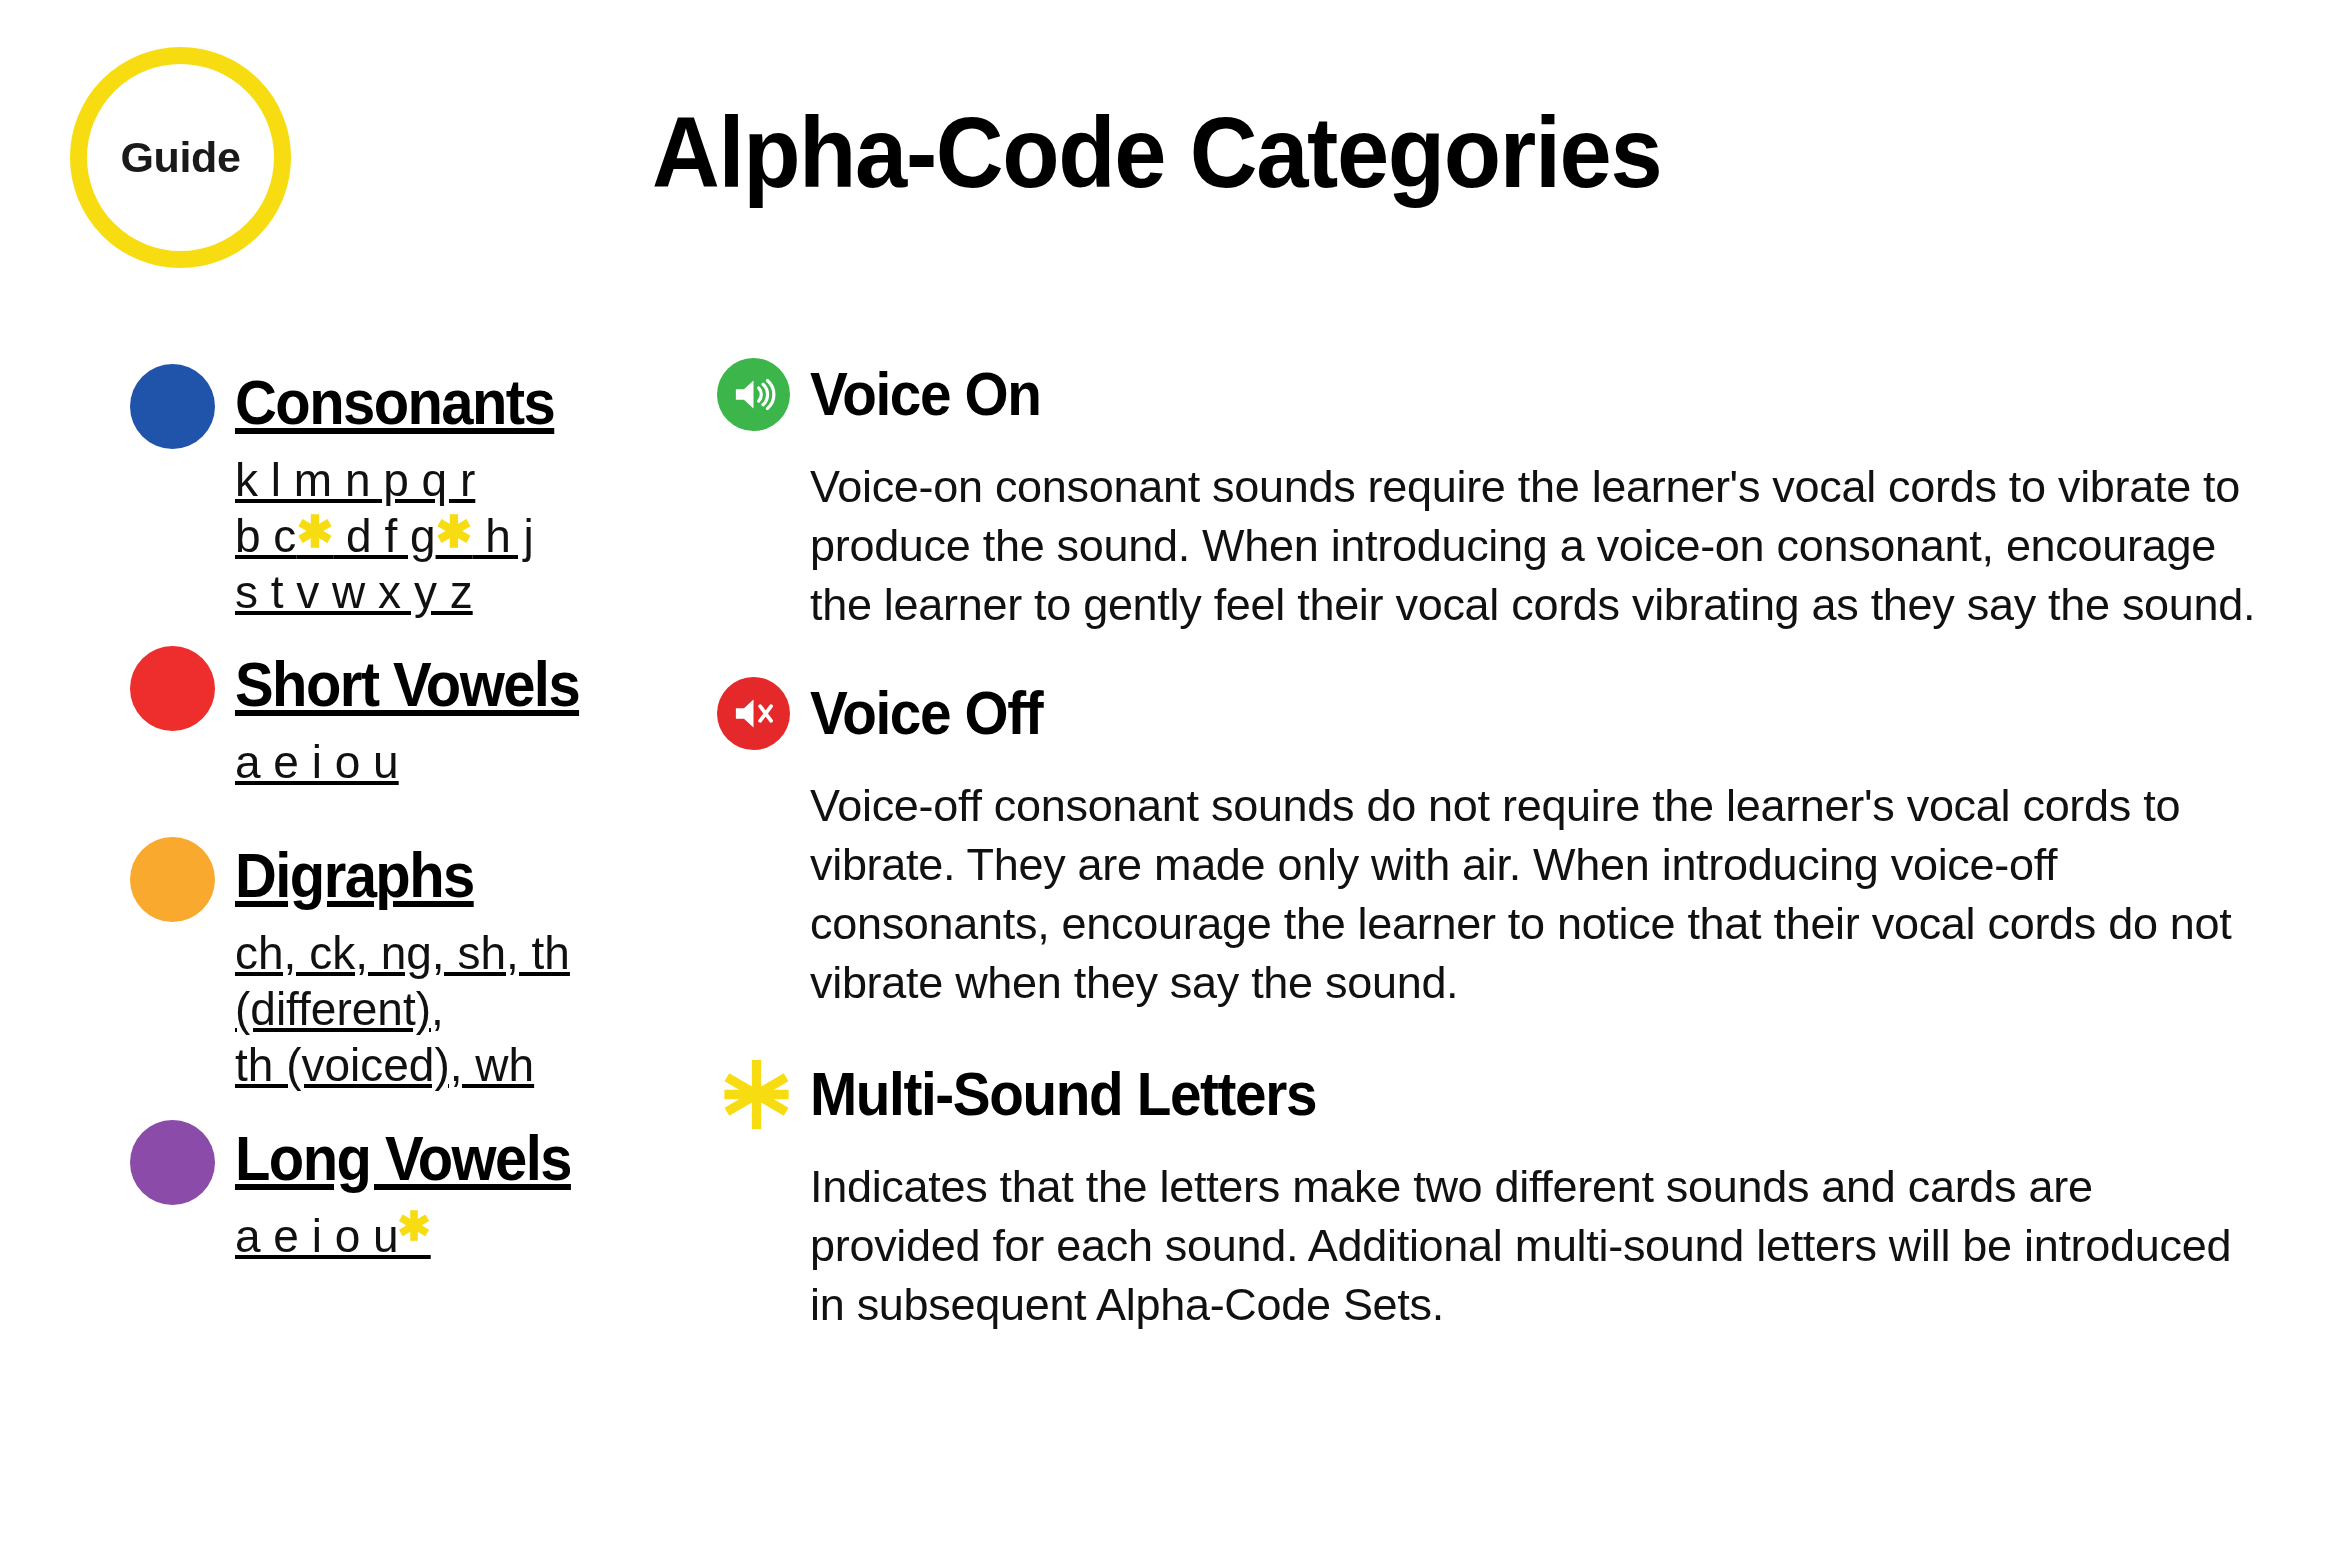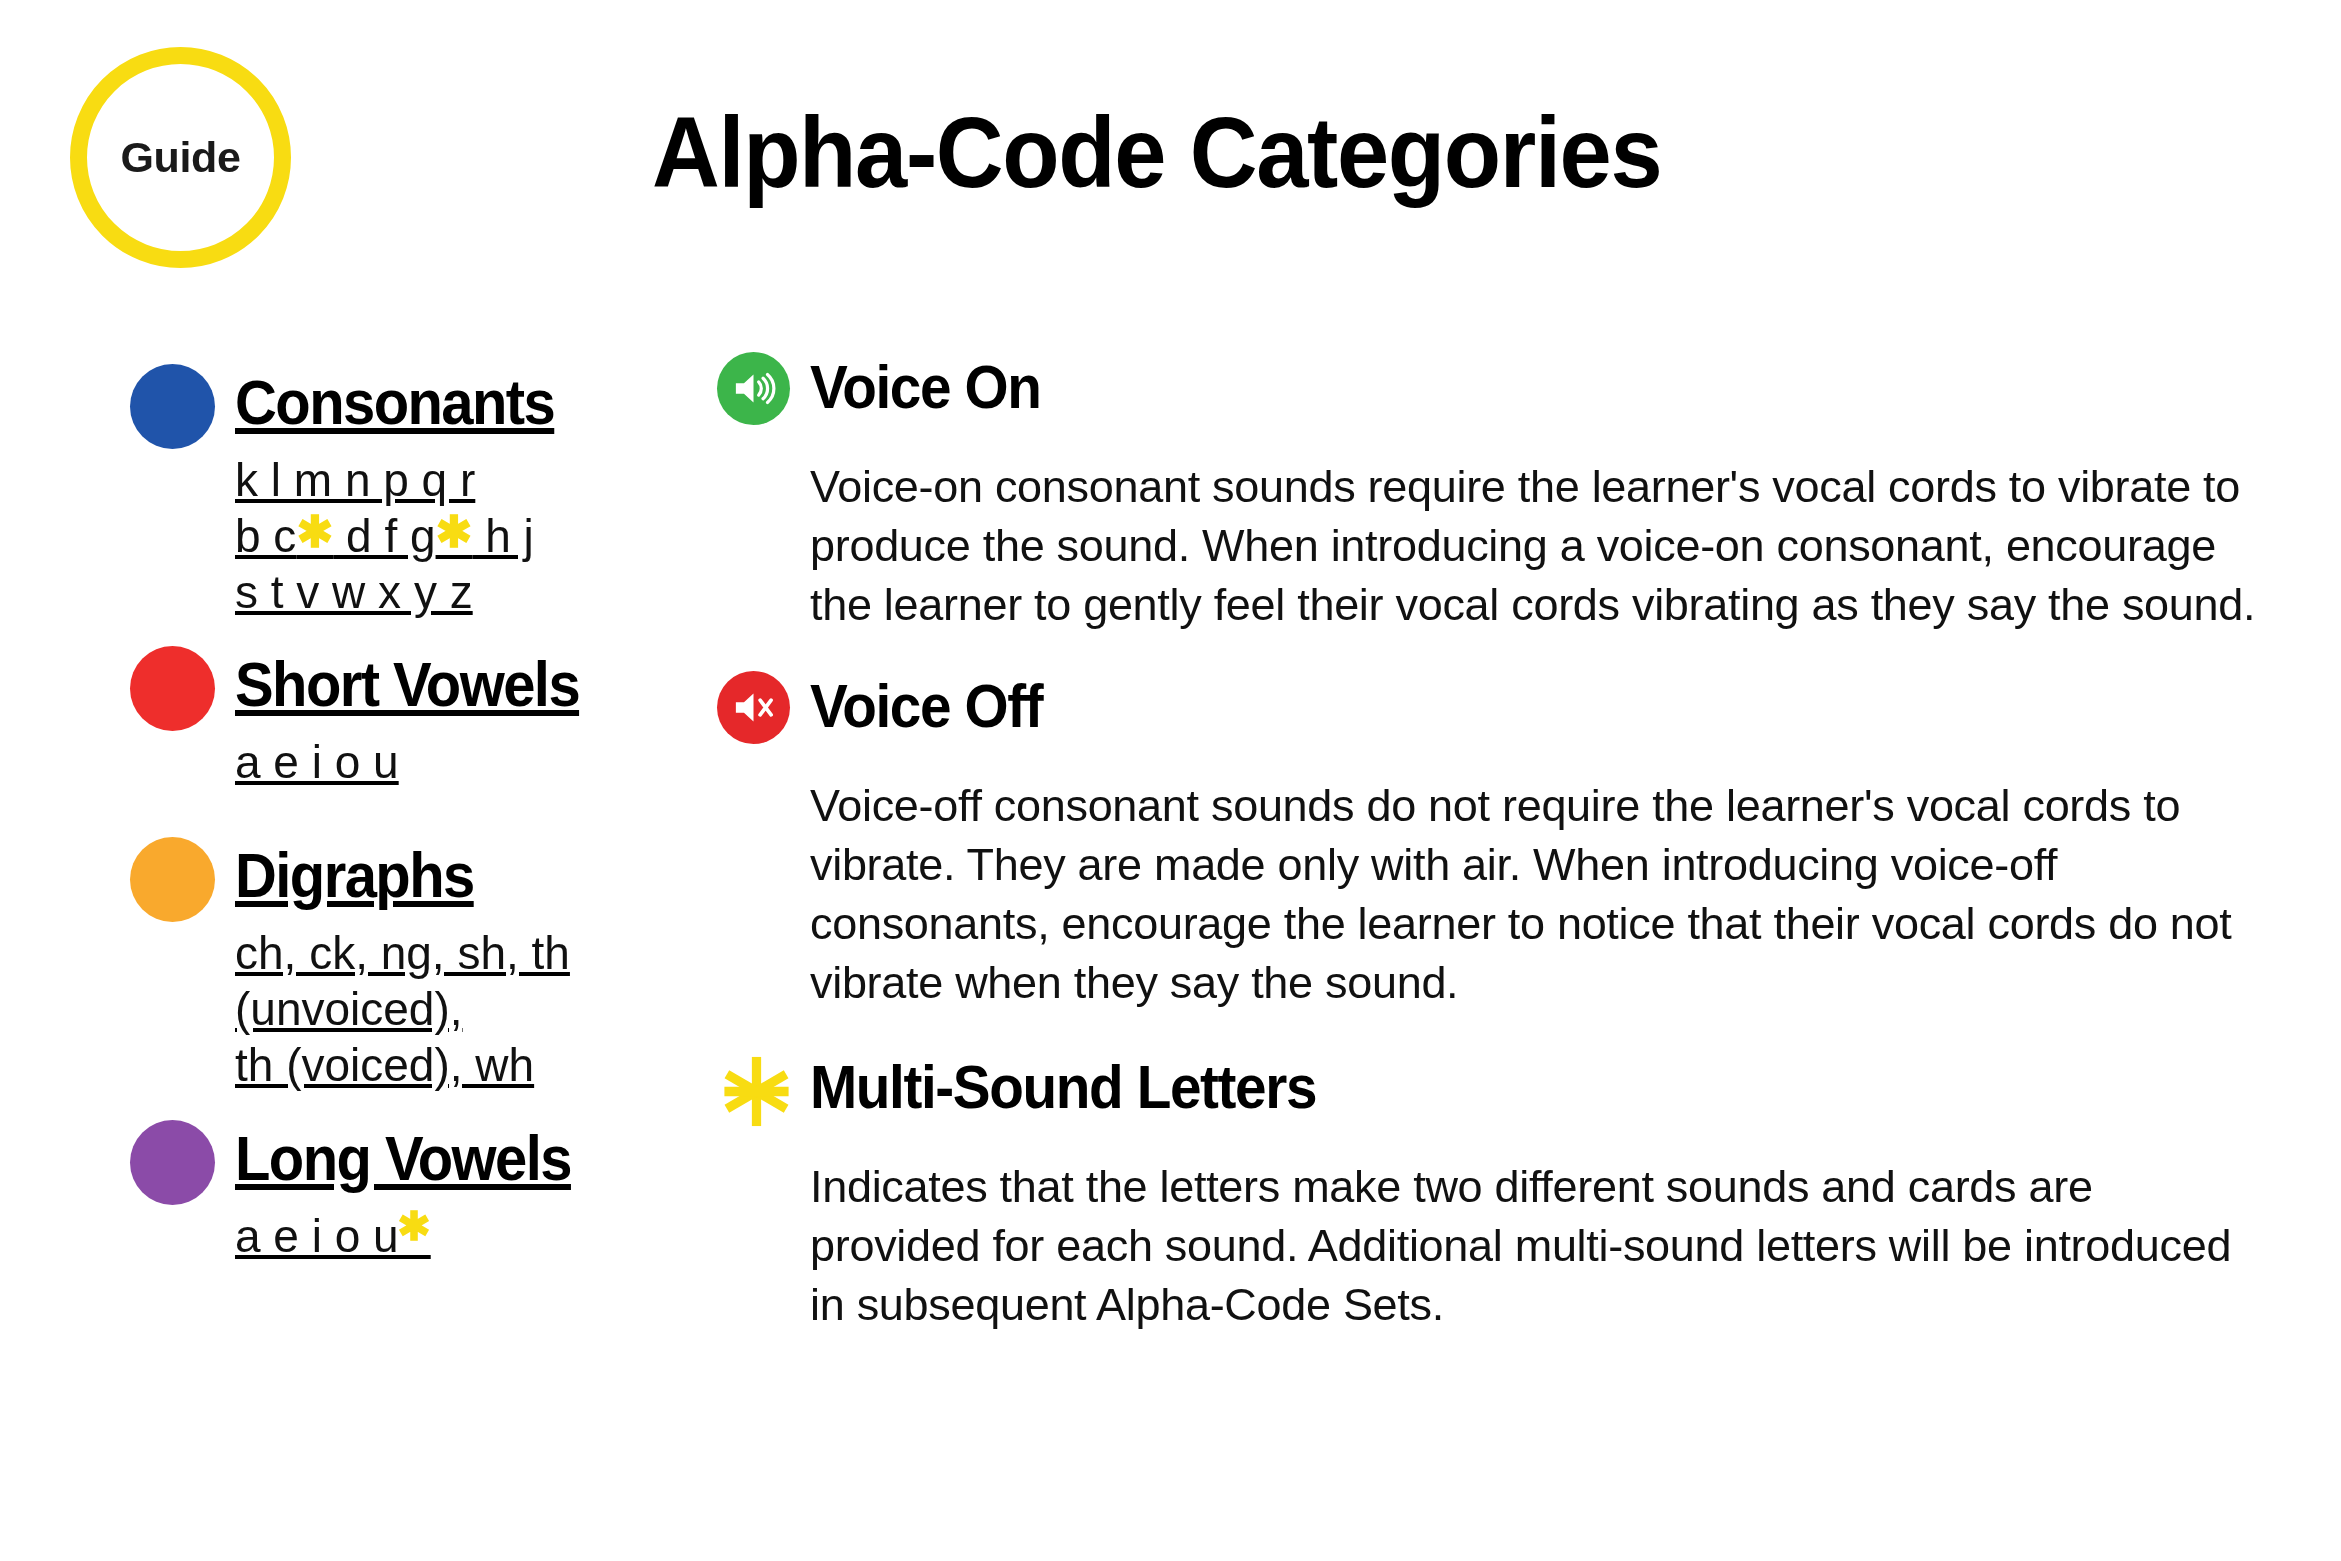--- a/index.html
+++ b/index.html
@@ -127,21 +127,21 @@
     left: 717px;
     top: 352px;
     width: 1570px;
   }
   .sec {
     position: relative;
     margin-bottom: 20px;
   }
   .sec-head {
     display: flex;
-    align-items: flex-start;
+    align-items: center;
     height: 84px;
   }
   .sec-icon {
     flex: 0 0 auto;
     width: 73px;
     height: 73px;
     border-radius: 50%;
     display: flex;
     align-items: center;
     justify-content: center;
@@ -210,21 +210,21 @@
       </div>
     </div>
 
     <div class="cat-block" style="margin-bottom:27.4px">
       <div class="cat-head">
         <div class="cat-dot" style="background:#f9a92d"></div>
         <div class="cat-name">Digraphs</div>
       </div>
       <div class="cat-letters">
         <div class="line">ch, ck, ng, sh, th</div>
-        <div class="line">(unvoiced),</div>
+        <div class="line">(different),</div>
         <div class="line">th (voiced), wh</div>
       </div>
     </div>
 
     <div class="cat-block">
       <div class="cat-head">
         <div class="cat-dot" style="background:#8b4ba8"></div>
         <div class="cat-name">Long Vowels</div>
       </div>
       <div class="cat-letters">

